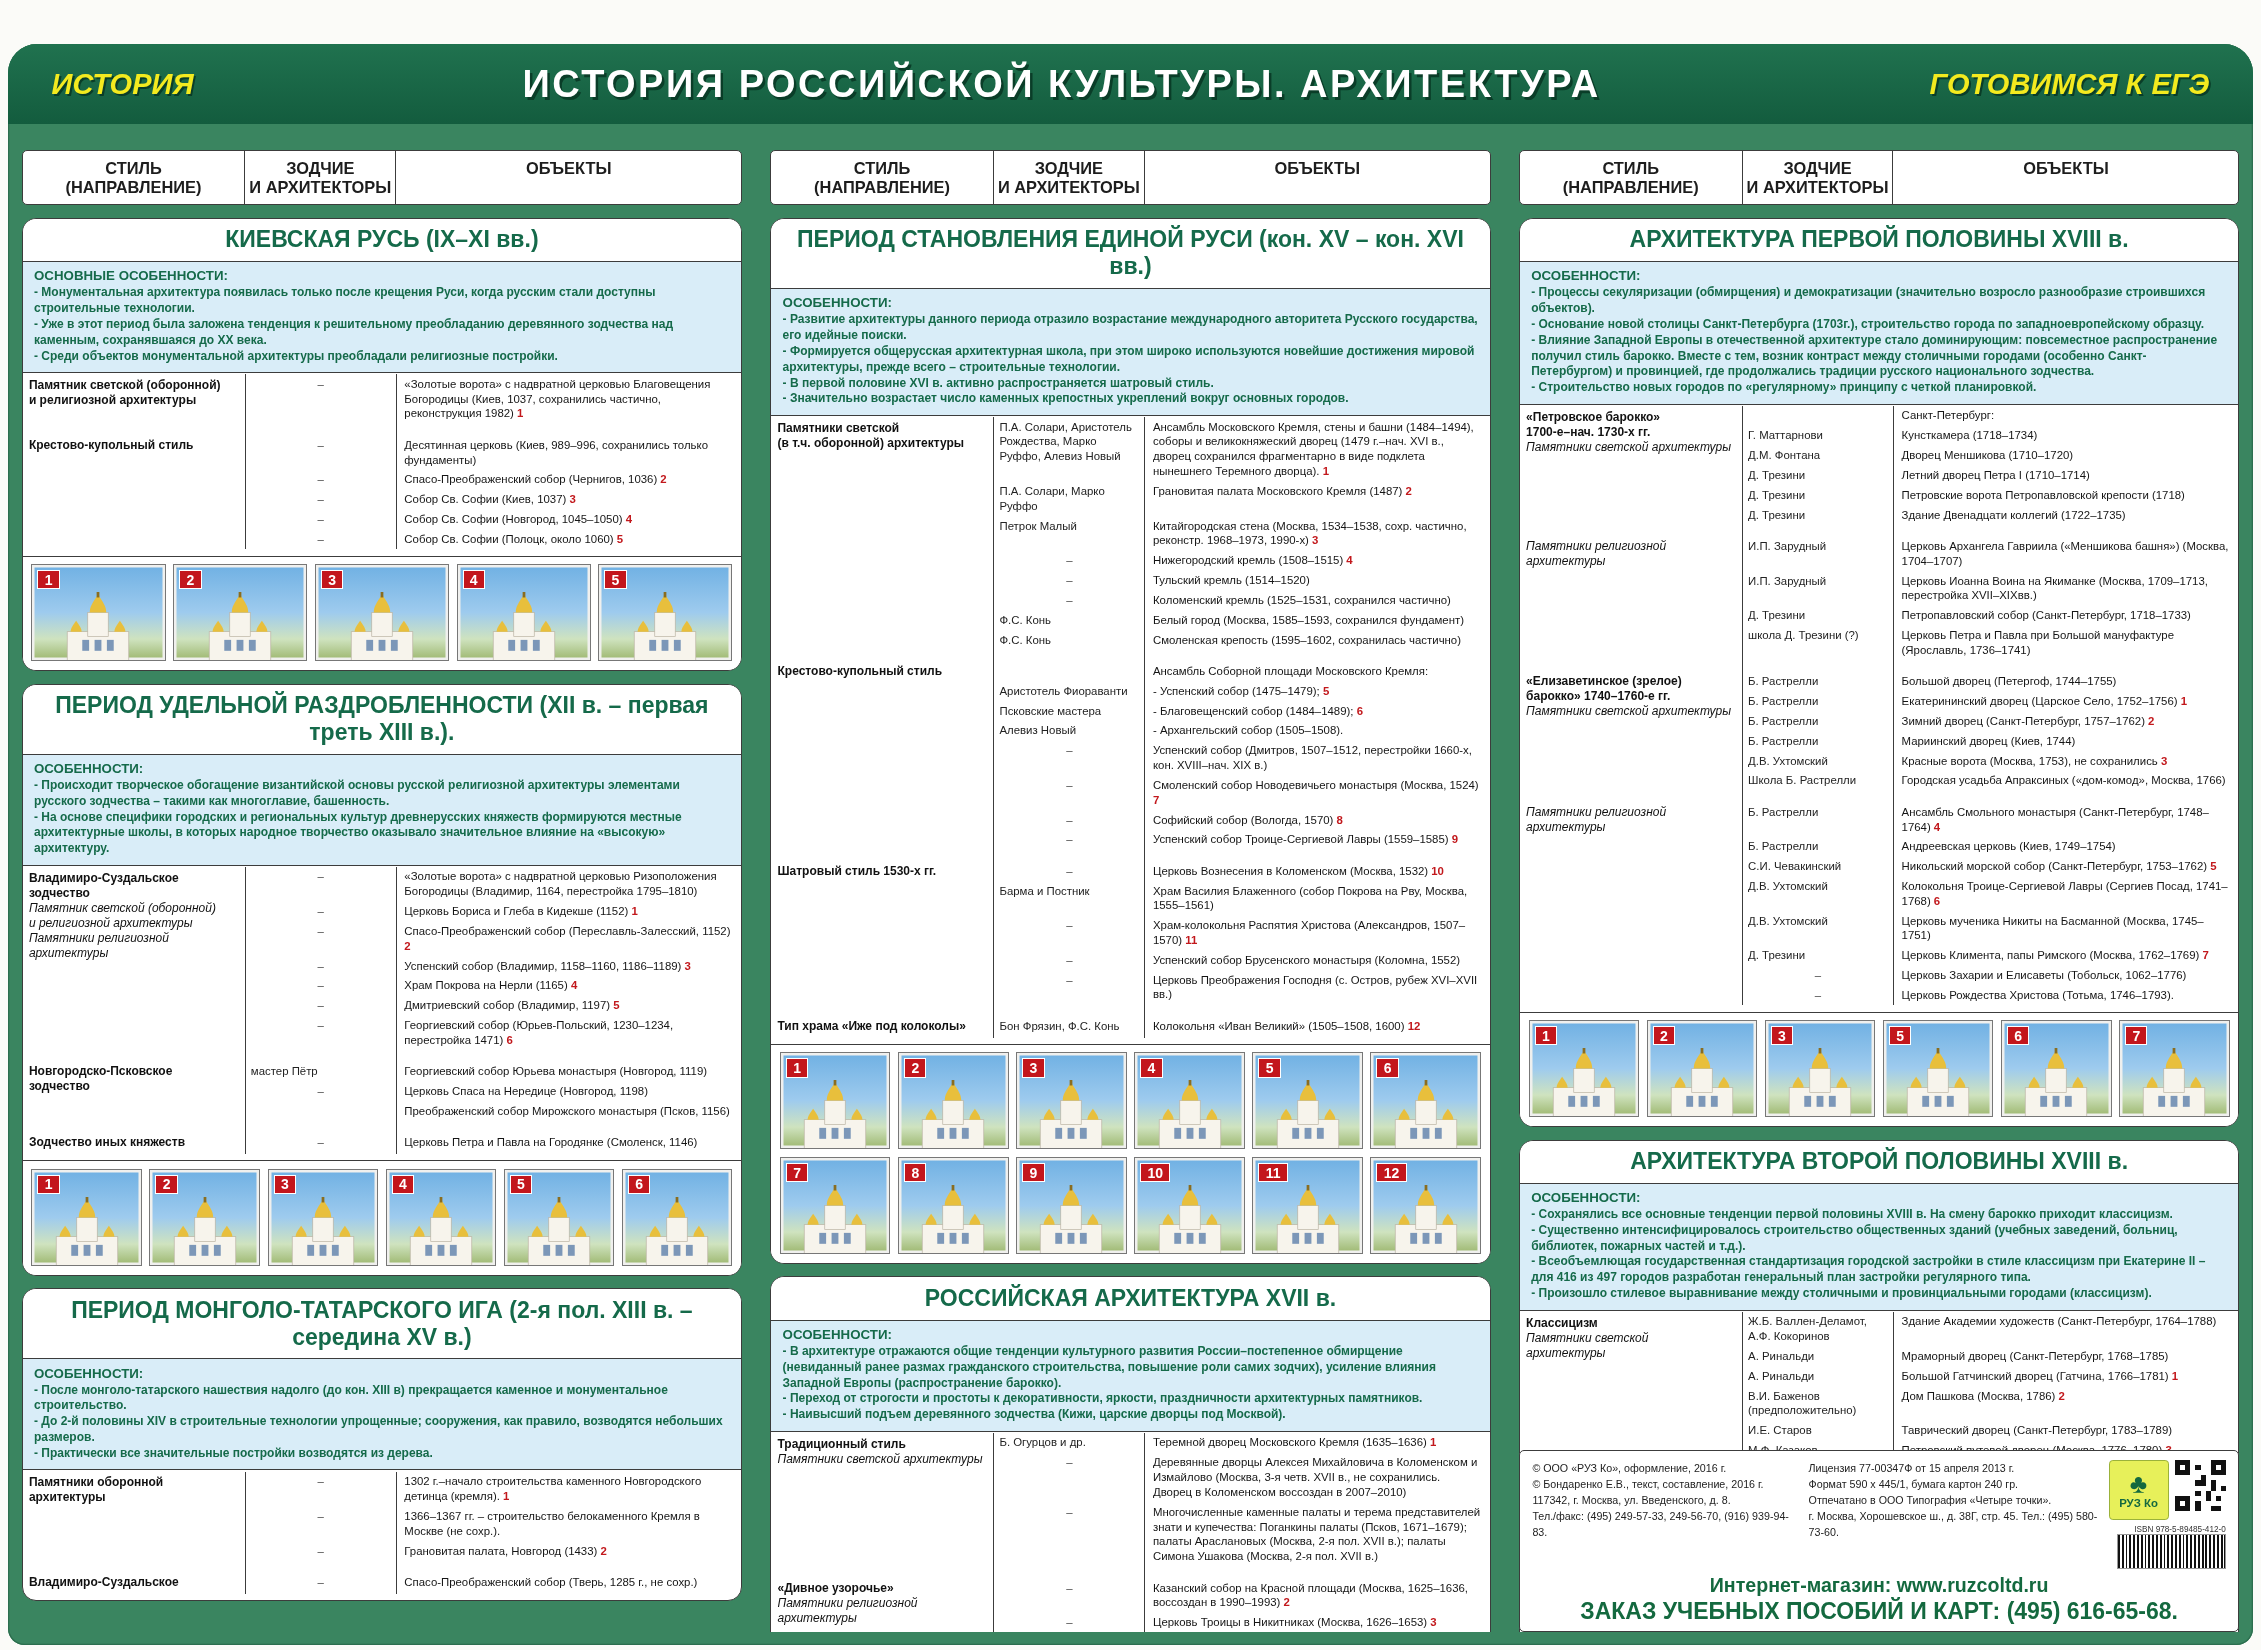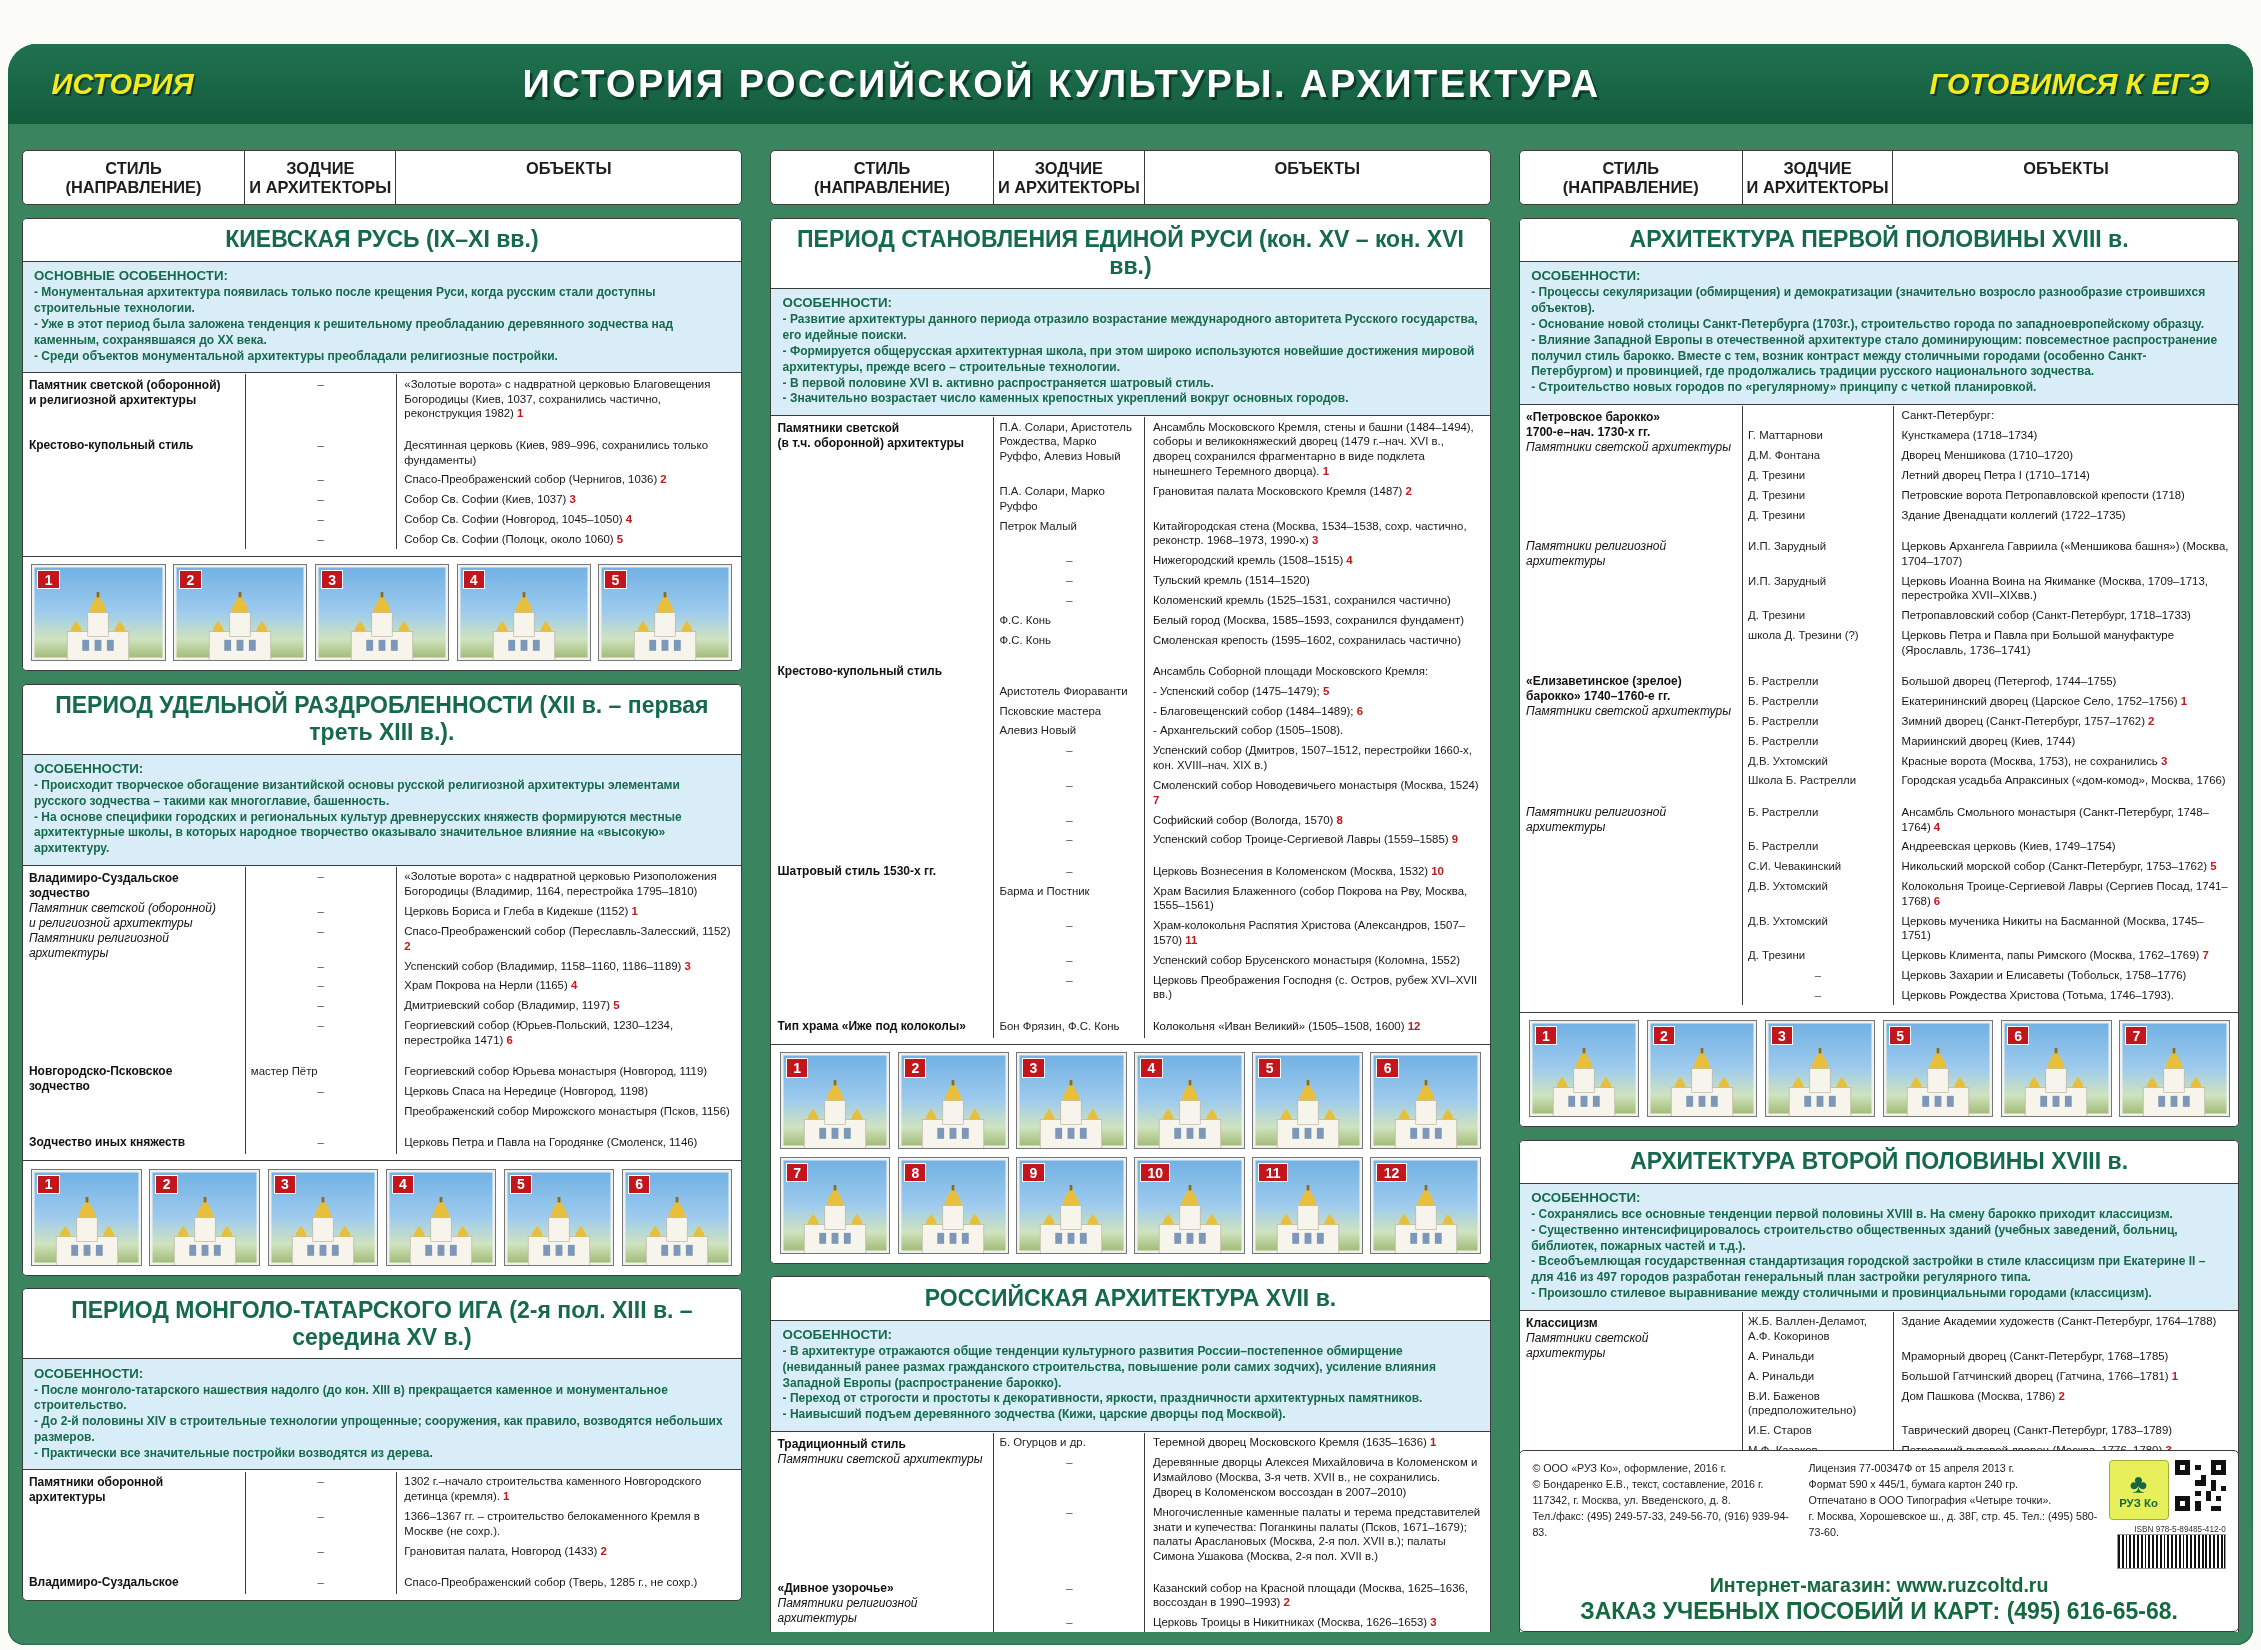--- a/index.html
+++ b/index.html
@@ -7,21 +7,21 @@
   .poster{position:absolute;left:7.6px;right:7.6px;top:44px;bottom:5px;background:#3a8560;border-radius:29px 29px 16.4px 16.4px;box-shadow:0 0 0 1.3px #2c6e4e inset;}
   .banner{height:80px;display:flex;align-items:center;justify-content:space-between;padding:0 44px;background:linear-gradient(180deg,#20724f,#135c3e);border-radius:29px 29px 0 0;}
   .banner-left,.banner-right{font-size:29px;font-weight:bold;font-style:italic;color:#f3ea1f;text-shadow:1.9px 1.9px 0 #0a3d28;white-space:nowrap;}
   .banner-title{font-size:38px;font-weight:bold;color:#fff;letter-spacing:2.5px;text-shadow:2.5px 2.5px 0 #0a3d28;text-align:center;}
   .cols{position:absolute;top:95px;bottom:0;left:0;right:0;display:grid;grid-template-columns:1fr 1fr 1fr;gap:28px;padding:11.4px 14px 12.6px;}
   .col{overflow:hidden;display:flex;flex-direction:column;min-height:0;}
   .panels-wrap{flex:1 1 auto;min-height:0;display:flex;flex-direction:column;gap:12.6px;}
   .cols-header{display:grid;grid-template-columns:31% 21% 48%;background:#fff;border:1.3px solid #3c3c3c;border-radius:5px;flex:0 0 auto;}
   .ch-cell{padding:7.6px 3.8px;text-align:center;font-weight:bold;font-size:16.4px;color:#1d1d1d;white-space:pre-line;border-right:1.3px solid #3c3c3c;line-height:1.15;}
   .ch-cell:last-child{border-right:none;}
-  .panel{background:#fff;border:1.3px solid #3c3c3c;border-radius:5px;overflow:hidden;flex:0 0 auto;}
+  .panel{background:#fff;border:1.3px solid #3c3c3c;border-radius:14px;overflow:hidden;flex:0 0 auto;}
   .panel-title{text-align:center;font-weight:800;font-size:23px;color:#156a4a;padding:7.6px 6.3px;border-bottom:1.3px solid #3c3c3c;background:#fff;}
   .features{background:#d9edf8;padding:6.3px 11.4px 7.6px;border-bottom:1.3px solid #3c3c3c;color:#156a4a;}
   .feat-label{font-weight:bold;font-size:13.3px;margin-bottom:1.9px;}
   .feat-line{font-size:12px;line-height:1.32;font-weight:600;}
   .tbl{width:100%;border-collapse:collapse;margin:1.3px 0 6.3px;}
   .tbl td{vertical-align:top;}
   .c-style{width:31%;border-right:1.3px solid #3c3c3c;padding:3.8px 6.3px;font-size:12px;line-height:1.25;color:#111;}
   .s-b{font-weight:bold;} .s-i{font-style:italic;}
   .c-arch{width:21%;border-right:1.3px solid #3c3c3c;padding:2.5px 5px;font-size:11.4px;line-height:1.3;color:#222;}
   .c-arch.dash{text-align:center;color:#444;}
@@ -842,21 +842,21 @@
                   <tr>
                     <td class="c-arch">Д.В. Ухтомский</td>
                     <td class="c-obj"><span>Церковь мученика Никиты на Басманной (Москва, 1745–1751)</span></td>
                   </tr>
                   <tr>
                     <td class="c-arch">Д. Трезини</td>
                     <td class="c-obj"><span>Церковь Климента, папы Римского (Москва, 1762–1769)</span><span class="num"> 7</span></td>
                   </tr>
                   <tr>
                     <td class="c-arch dash">–</td>
-                    <td class="c-obj"><span>Церковь Захарии и Елисаветы (Тобольск, 1758–1776)</span></td>
+                    <td class="c-obj"><span>Церковь Захарии и Елисаветы (Тобольск, 1062–1776)</span></td>
                   </tr>
                   <tr>
                     <td class="c-arch dash">–</td>
                     <td class="c-obj"><span>Церковь Рождества Христова (Тотьма, 1746–1793).</span></td>
                   </tr>
                 </tbody>
               </table>
               <div class="photos" style="grid-template-columns: repeat(6, 1fr);">
                 <div class="photo">
                   <span class="badge">1</span>

